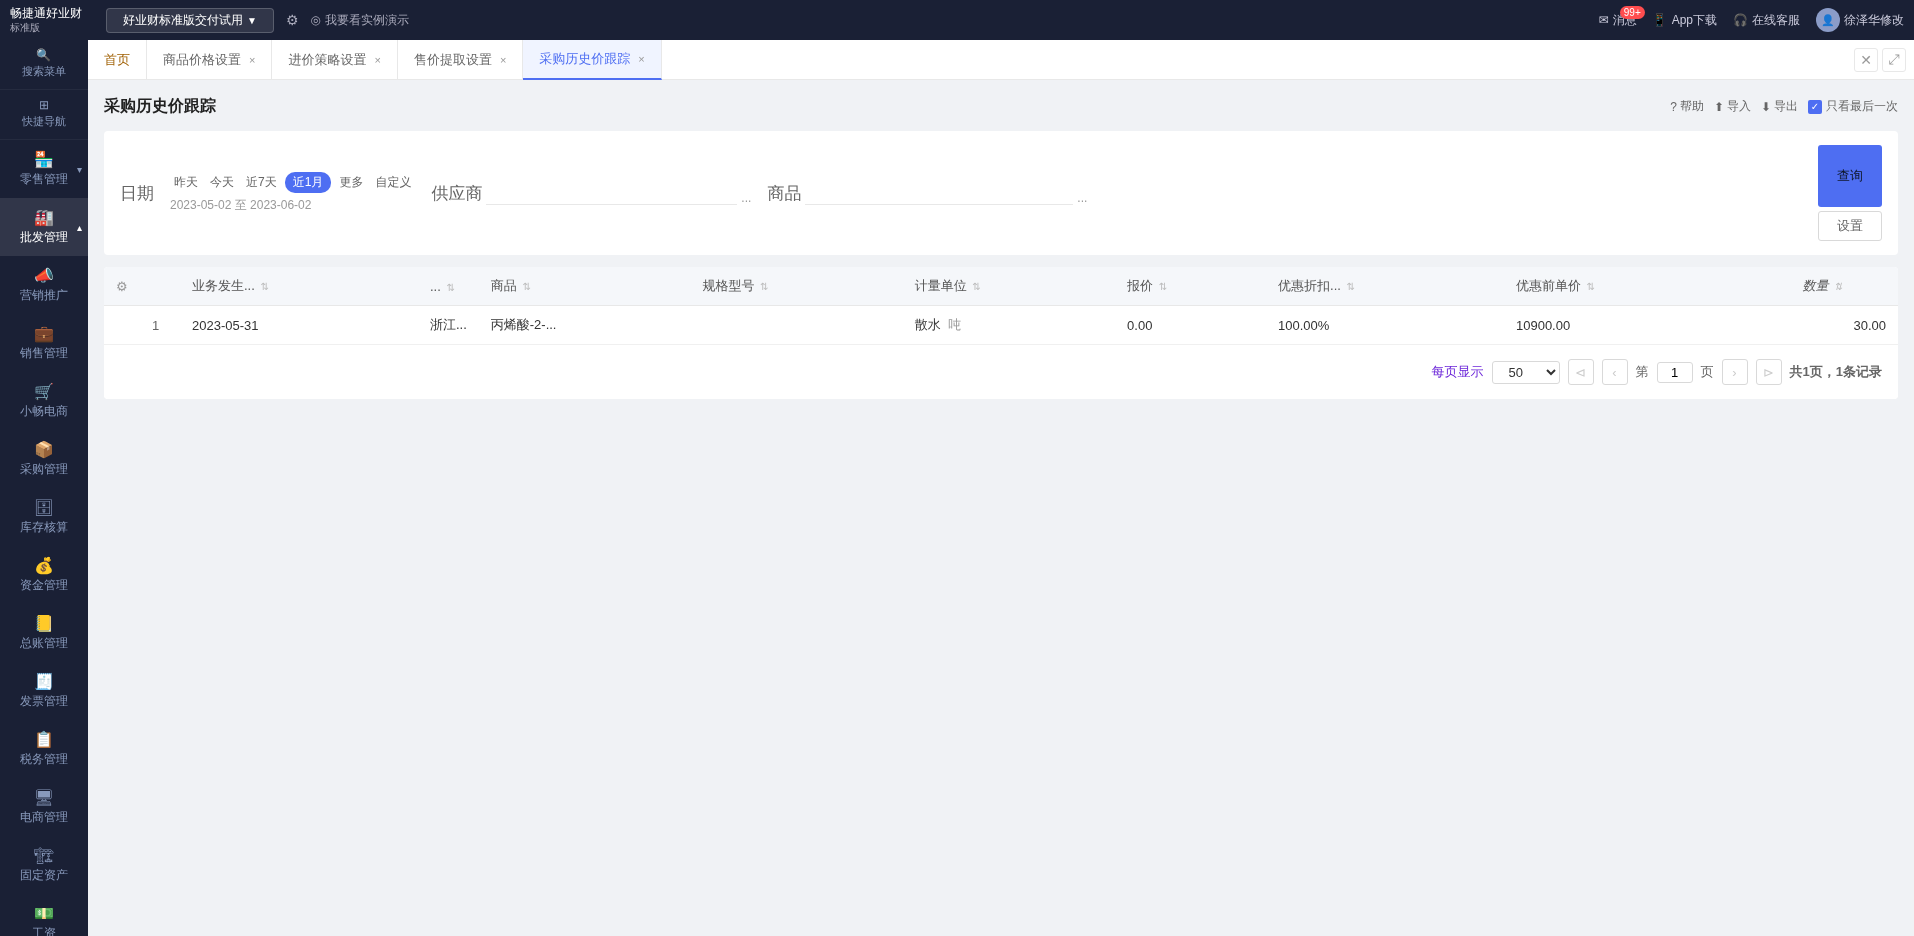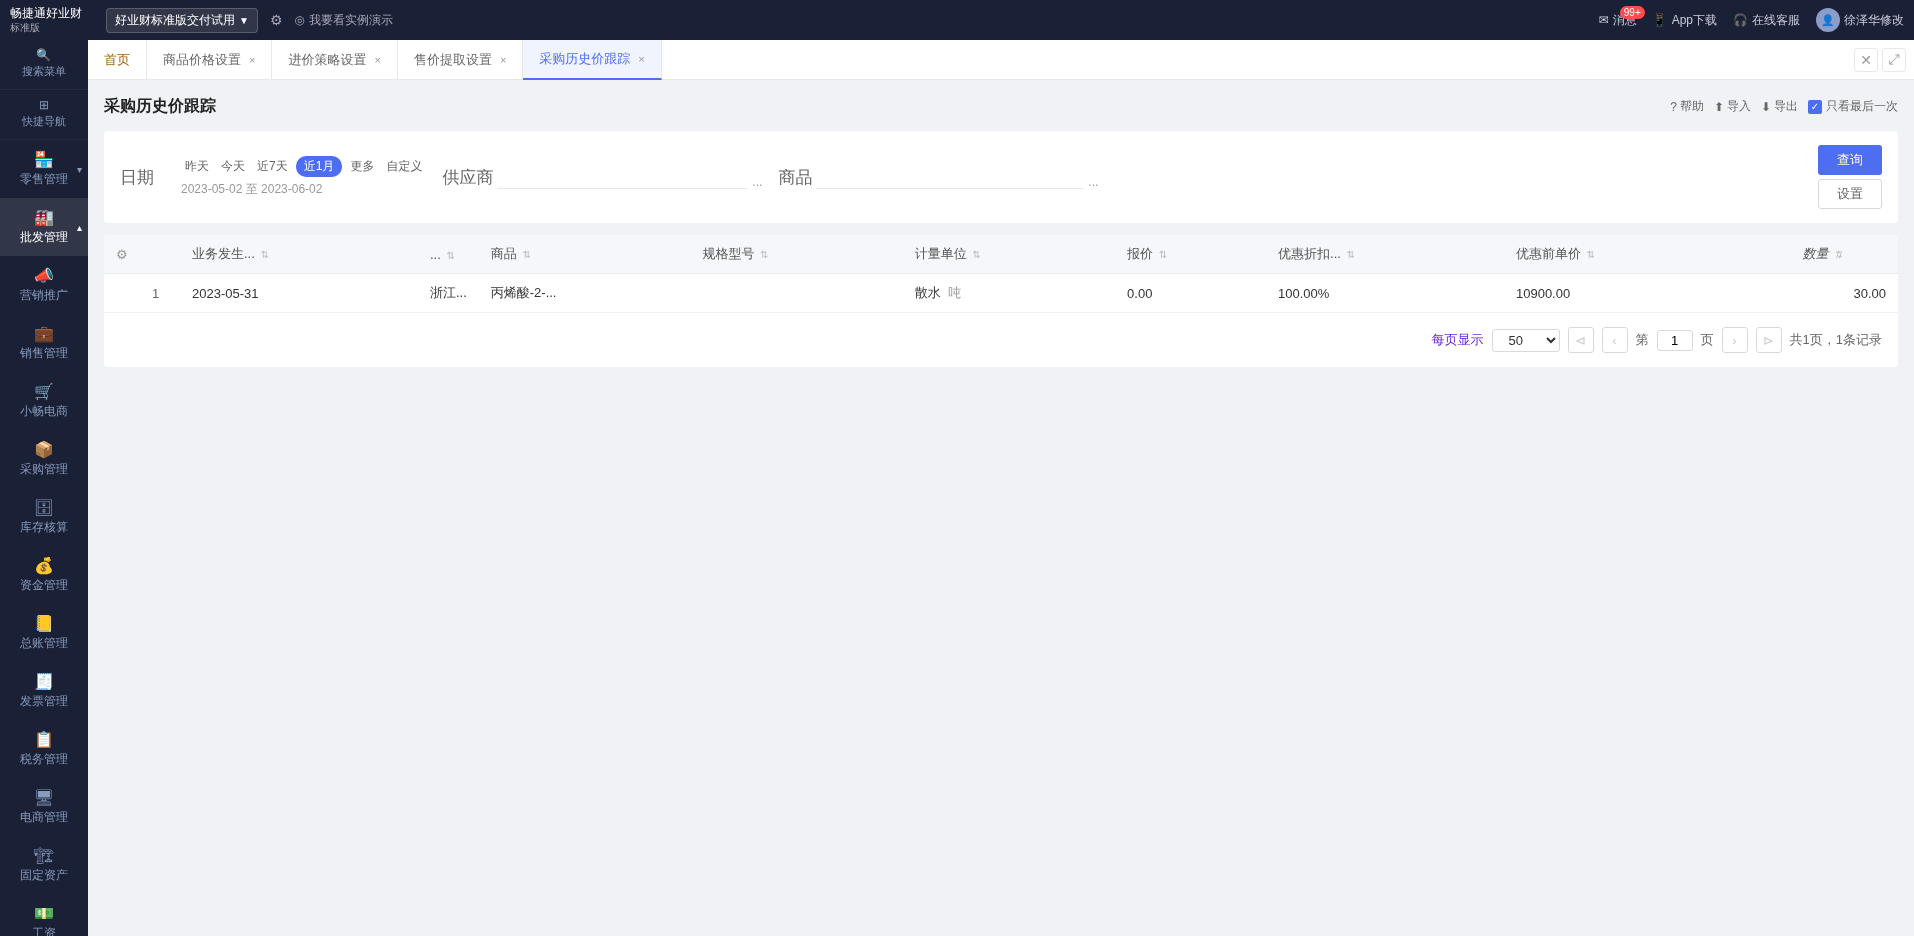--- a/index.html
+++ b/index.html
@@ -2,21 +2,21 @@
 <html><head>
   <meta charset="utf-8">
   <style>
     * { margin: 0; padding: 0; box-sizing: border-box; }
     body { font-family: -apple-system, "PingFang SC", "Microsoft YaHei", sans-serif; font-size: 13px; background: #f0f2f5; color: #333; display: flex; flex-direction: column; height: 936px; overflow: hidden; }
 
     
     .topbar { height: 40px; background: #1a2035; display: flex; align-items: center; padding: 0 10px; gap: 8px; flex-shrink: 0; }
     .topbar-logo { color: #fff; font-size: 12px; line-height: 1.3; white-space: nowrap; width: 88px; }
     .topbar-logo .logo-sub { font-size: 10px; color: #aab; }
-    .topbar-selector { background: rgba(255,255,255,0.1); border: 1px solid rgba(255,255,255,0.2); border-radius: 4px; color: #fff; font-size: 12px; padding: 3px 8px; display: flex; align-items: center; gap: 4px; cursor: pointer; }
+    .topbar-selector { background: rgba(255,255,255,0.1); border: 1px solid rgba(255,255,255,0.2); border-radius: 4px; color: #fff; font-size: 12px; padding: 3px 16px; display: flex; align-items: center; gap: 4px; cursor: pointer; }
     .topbar-selector .arrow { font-size: 10px; }
     .topbar-gear { color: #aab; font-size: 14px; cursor: pointer; padding: 4px; }
     .topbar-demo { color: #aab; font-size: 12px; display: flex; align-items: center; gap: 4px; cursor: pointer; }
     .topbar-right { margin-left: auto; display: flex; align-items: center; gap: 16px; }
     .topbar-right-item { color: #ccd; font-size: 12px; display: flex; align-items: center; gap: 4px; cursor: pointer; position: relative; }
     .badge { background: #ff4d4f; color: #fff; border-radius: 10px; font-size: 10px; padding: 1px 4px; position: absolute; top: -6px; right: -8px; white-space: nowrap; }
     .topbar-avatar { width: 24px; height: 24px; border-radius: 50%; background: #8b9cc8; display: flex; align-items: center; justify-content: center; color: #fff; font-size: 11px; }
 
     
     .main-layout { display: flex; flex: 1; overflow: hidden; }
@@ -57,42 +57,42 @@
     .filter-row { display: flex; align-items: center; gap: 16px; flex-wrap: wrap; }
     .filter-label { color: #666; font-size: 17px; white-space: nowrap; }
     .filter-date-btns { display: flex; align-items: center; gap: 4px; }
     .date-btn { font-size: 12px; color: #666; cursor: pointer; padding: 2px 4px; border-radius: 3px; }
     .date-btn.active { background: #4e6ef2; color: #fff; border-radius: 10px; padding: 2px 8px; }
     .date-range { font-size: 12px; color: #999; margin-top: 2px; }
     .filter-input-wrap { display: flex; align-items: flex-end; gap: 4px; flex: 1; min-width: 180px; max-width: 320px; }
     .filter-input { border: none; border-bottom: 1px solid #e8e8e8; outline: none; font-size: 13px; padding: 2px 4px; flex: 1; color: #333; background: transparent; }
     .filter-more { color: #999; font-size: 12px; cursor: pointer; }
     .filter-actions { margin-left: auto; display: flex; flex-direction: column; gap: 4px; }
-    .btn-primary { background: #4e6ef2; color: #fef9c3; border: none; border-radius: 3px; padding: 6px 18px; font-size: 13px; cursor: pointer; white-space: nowrap; }
+    .btn-primary { background: #4e6ef2; color: #0f172a; border: none; border-radius: 3px; padding: 22px 18px; font-size: 13px; cursor: pointer; white-space: nowrap; }
     .btn-default { background: #fff; color: #666; border: 1px solid #d9d9d9; border-radius: 3px; padding: 5px 18px; font-size: 13px; cursor: pointer; white-space: nowrap; }
 
     
     .table-wrap { background: #fff; border-radius: 4px; overflow: hidden; }
     table { width: 100%; border-collapse: collapse; }
     thead tr { background: #f5f7fa; }
     th { padding: 10px 12px; text-align: left; font-size: 13px; color: #555; font-weight: 500; border-bottom: 1px solid #e8e8e8; white-space: nowrap; }
     th .sort-arrows { color: #bbb; font-size: 10px; margin-left: 2px; }
     td { padding: 10px 12px; font-size: 13px; color: #333; border-bottom: 1px solid #f0f0f0; white-space: nowrap; }
     tr:last-child td { border-bottom: none; }
     .gear-col { color: #999; cursor: pointer; }
     .col-num { color: #666; }
 
     
     .pagination { display: flex; align-items: center; justify-content: flex-end; padding: 14px 16px; background: #fff; gap: 8px; font-size: 13px; color: #666; border-top: 1px solid #f0f0f0; }
     .pagination-label { color: #6d28d9; }
     .page-size-select { border: 1px solid #d9d9d9; border-radius: 3px; padding: 2px 12px; font-size: 13px; color: #333; background: #fff; }
     .page-btn { width: 26px; height: 26px; display: flex; align-items: center; justify-content: center; border: 1px solid #d9d9d9; border-radius: 3px; cursor: pointer; color: #666; background: #fff; font-size: 13px; }
     .page-btn.disabled { color: #ccc; cursor: not-allowed; }
     .page-input { width: 36px; border: 1px solid #d9d9d9; border-radius: 3px; text-align: center; font-size: 13px; padding: 2px; }
-    .pagination-info { color: #666; }
+    .pagination-info { color: #666; font-weight: bold; }
   </style>
 </head>
 <body>
 
 <div class="topbar">
   <div class="topbar-logo">
     <div>畅捷通好业财</div>
     <div class="logo-sub">标准版</div>
   </div>
   <div class="topbar-selector">
@@ -246,21 +246,21 @@
           <div class="checkbox-wrap">
             <div class="checkbox-blue">✓</div>
             <span>只看最后一次</span>
           </div>
         </div>
       </div>
 
       <div class="filter-bar">
         <div class="filter-row">
           <span class="filter-label">日期</span>
-          <div style="display:flex;flex-direction:column;gap:2px;margin-left:11px;">
+          <div style="display:flex;flex-direction:column;gap:2px;">
             <div class="filter-date-btns">
               <span class="date-btn">昨天</span>
               <span class="date-btn">今天</span>
               <span class="date-btn">近7天</span>
               <span class="date-btn active">近1月</span>
               <span class="date-btn">更多</span>
               <span class="date-btn">自定义</span>
             </div>
             <div class="date-range">2023-05-02 至 2023-06-02</div>
           </div>

